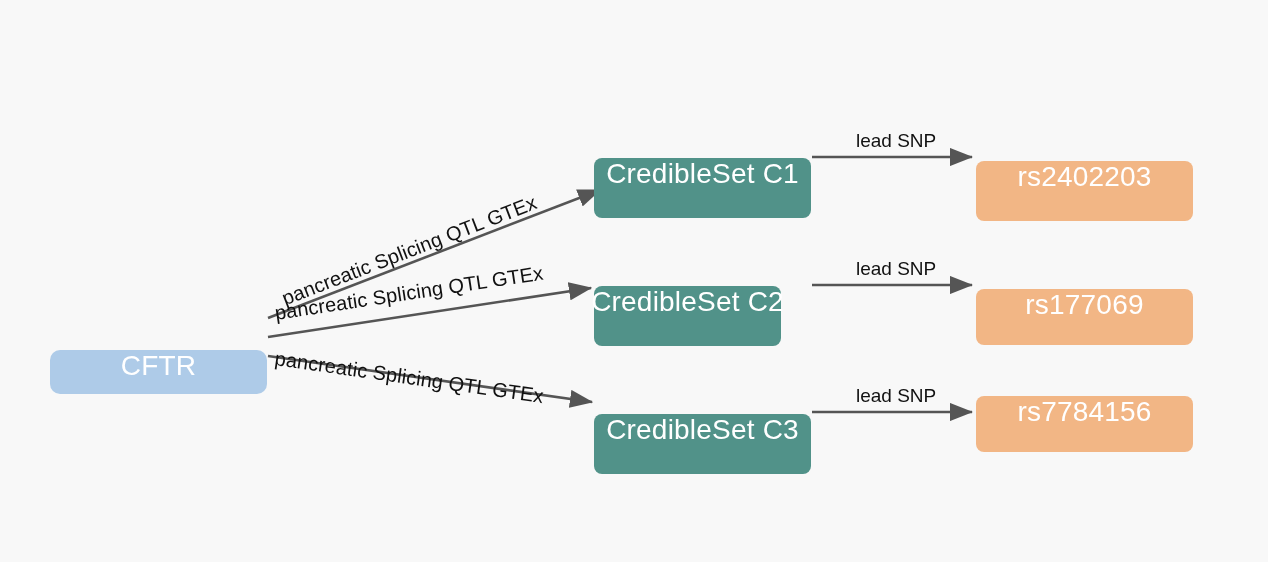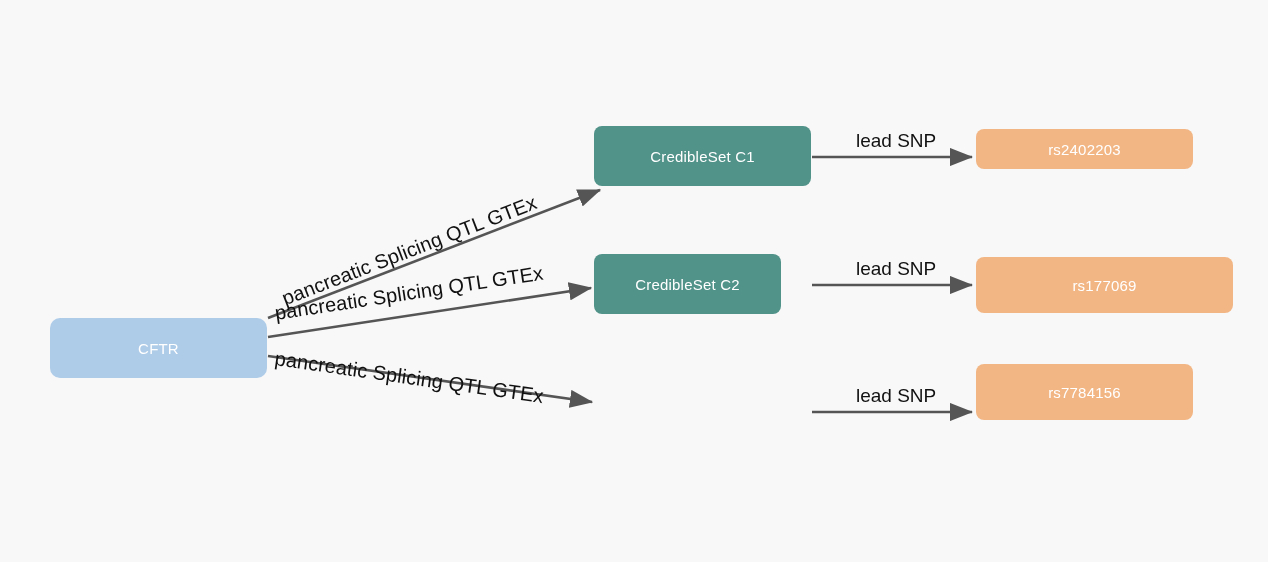--- a/index.html
+++ b/index.html
@@ -29,28 +29,29 @@
     top: 0;
     width: 1268px;
     height: 562px;
     pointer-events: none;
   }
 
   .node {
     position: absolute;
     box-sizing: border-box;
     display: flex;
-    align-items: center;
+    align-items: flex-start;
     justify-content: center;
     border-radius: 8px;
     color: #ffffff;
-    font-size: 15px;
+    font-size: 28px;
     font-weight: 400;
     letter-spacing: 0.2px;
     white-space: nowrap;
+    margin-top: 32px;
   }
 
   .node-gene {
     background: #aecbe8;
     border-radius: 10px;
   }
   .node-credset {
     background: #519289;
   }
   .node-variant {
@@ -94,38 +95,41 @@
 
     <line x1="268" y1="356" x2="592" y2="402" stroke="#555555" stroke-width="2.6" marker-end="url(#arrowhead)"></line>
 
     <line x1="812" y1="157" x2="972" y2="157" stroke="#555555" stroke-width="2.6" marker-end="url(#arrowhead)"></line>
 
     <line x1="812" y1="285" x2="972" y2="285" stroke="#555555" stroke-width="2.6" marker-end="url(#arrowhead)"></line>
 
     <line x1="812" y1="412" x2="972" y2="412" stroke="#555555" stroke-width="2.6" marker-end="url(#arrowhead)"></line>
   </svg>
 
-  <div class="node node-gene" style="left:50px; top:318px; width:217px; height:60px;">
+  <div class="node node-gene" style="left:50px; top:318px; width:217px; height:44px;">
     <span>CFTR</span>
   </div>
 
   <div class="node node-credset" style="left:594px; top:126px; width:217px; height:60px;">
     <span>CredibleSet C1</span>
   </div>
 
   <div class="node node-credset" style="left:594px; top:254px; width:187px; height:60px;">
     <span>CredibleSet C2</span>
   </div>
 
+  <div class="node node-credset" style="left:594px; top:382px; width:217px; height:60px;">
+    <span>CredibleSet C3</span>
+  </div>
 
-  <div class="node node-variant" style="left:976px; top:129px; width:217px; height:40px;">
+  <div class="node node-variant" style="left:976px; top:129px; width:217px; height:60px;">
     <span>rs2402203</span>
   </div>
 
-  <div class="node node-variant" style="left:976px; top:257px; width:257px; height:56px;">
+  <div class="node node-variant" style="left:976px; top:257px; width:217px; height:56px;">
     <span>rs177069</span>
   </div>
 
   <div class="node node-variant" style="left:976px; top:364px; width:217px; height:56px;">
     <span>rs7784156</span>
   </div>
 
   <div class="edge-label" style="left:283px; top:288px; transform: rotate(-21.1deg);">pancreatic Splicing QTL GTEx</div>
 
   <div class="edge-label" style="left:275px; top:302px; transform: rotate(-8.6deg);">pancreatic Splicing QTL GTEx</div>

